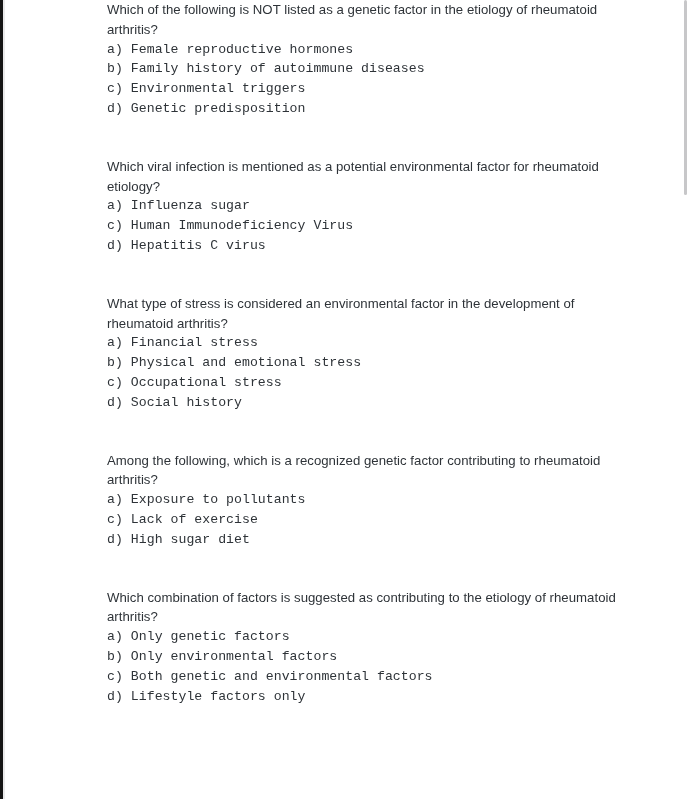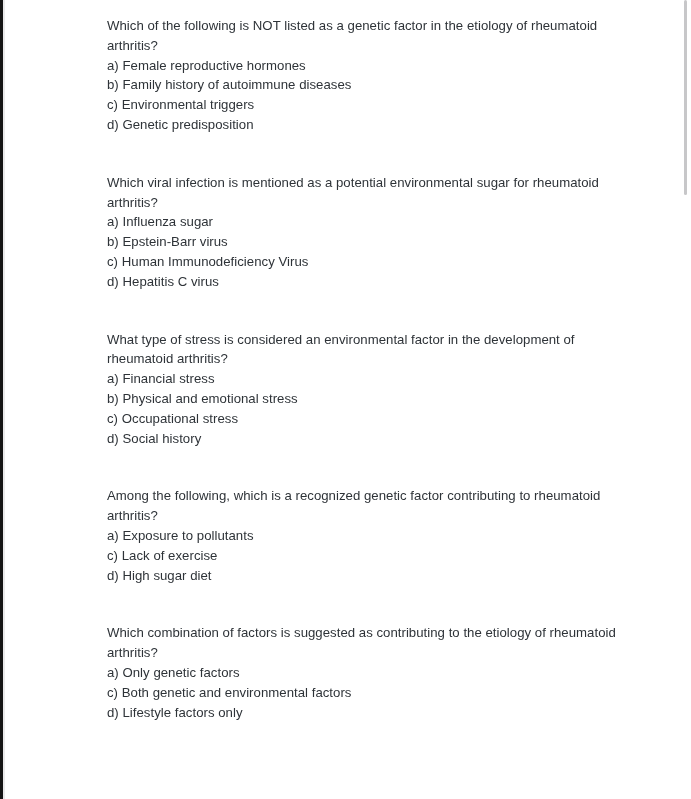--- a/index.html
+++ b/index.html
@@ -50,21 +50,21 @@
     width: 3px;
     height: 195px;
     background: #c7c7c9;
     border-radius: 2px;
   }
 
   
   .doc {
     position: absolute;
     left: 107px;
-    top: 16px;
+    top: 0;
     width: 520px;
   }
 
   .question-block {
     margin-bottom: 38px;
   }
   .question-block:last-child {
     margin-bottom: 0;
   }
 
@@ -75,20 +75,21 @@
     color: #2e3338;
     letter-spacing: 0.002em;
     white-space: pre-wrap;
   }
 
   .q-stem {
     margin: 0;
   }
   .q-option {
     margin: 0;
+    font-family: Liberation Mono, monospace;
   }
 
   .options {
     margin: 0;
     padding: 0;
     list-style: none;
   }
 </style>
 </head>
 <body>
@@ -100,24 +101,23 @@
     <div class="question-block">
       <p class="q-stem">Which of the following is NOT listed as a genetic factor in the etiology of rheumatoid arthritis?</p>
       <ul class="options">
         <li class="q-option">a) Female reproductive hormones</li>
         <li class="q-option">b) Family history of autoimmune diseases</li>
         <li class="q-option">c) Environmental triggers</li>
         <li class="q-option">d) Genetic predisposition</li>
       </ul>
     </div>
     <div class="question-block">
-      <p class="q-stem">Which viral infection is mentioned as a potential environmental sugar for rheumatoid arthritis?</p>
+      <p class="q-stem">Which viral infection is mentioned as a potential environmental factor for rheumatoid etiology?</p>
       <ul class="options">
         <li class="q-option">a) Influenza sugar</li>
-        <li class="q-option">b) Epstein-Barr virus</li>
         <li class="q-option">c) Human Immunodeficiency Virus</li>
         <li class="q-option">d) Hepatitis C virus</li>
       </ul>
     </div>
     <div class="question-block">
       <p class="q-stem">What type of stress is considered an environmental factor in the development of rheumatoid arthritis?</p>
       <ul class="options">
         <li class="q-option">a) Financial stress</li>
         <li class="q-option">b) Physical and emotional stress</li>
         <li class="q-option">c) Occupational stress</li>
@@ -129,20 +129,21 @@
       <ul class="options">
         <li class="q-option">a) Exposure to pollutants</li>
         <li class="q-option">c) Lack of exercise</li>
         <li class="q-option">d) High sugar diet</li>
       </ul>
     </div>
     <div class="question-block">
       <p class="q-stem">Which combination of factors is suggested as contributing to the etiology of rheumatoid arthritis?</p>
       <ul class="options">
         <li class="q-option">a) Only genetic factors</li>
+        <li class="q-option">b) Only environmental factors</li>
         <li class="q-option">c) Both genetic and environmental factors</li>
         <li class="q-option">d) Lifestyle factors only</li>
       </ul>
     </div>
   </div>
 
 <div class="scrollbar-track">
   <div class="scrollbar-thumb"></div>
 </div>
 

